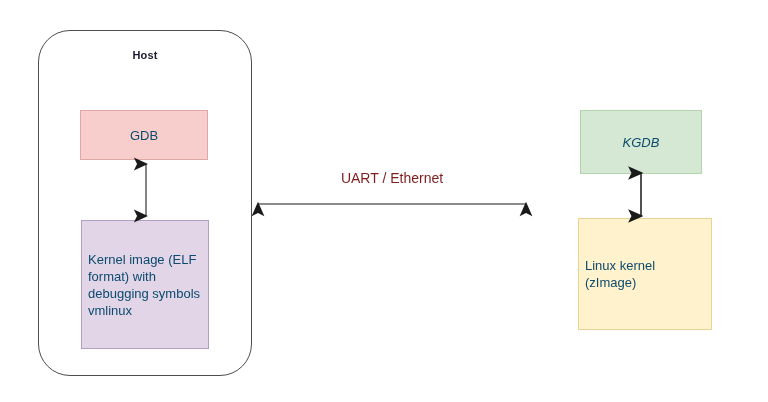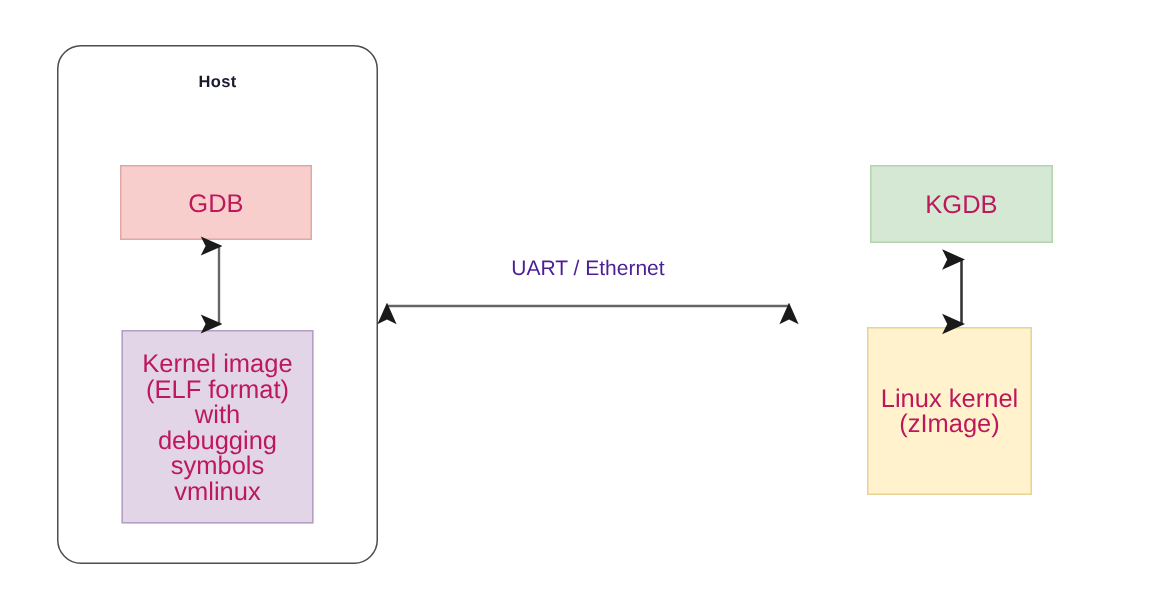--- a/index.html
+++ b/index.html
@@ -19,21 +19,21 @@
     height: 402px;
     background: #ffffff;
   }
 
   
   .panel {
     position: absolute;
     box-sizing: border-box;
     background: #ffffff;
     border: 1.4px solid #4d4d4d;
-    border-radius: 16px;
+    border-radius: 32px;
   }
   #panel-host   { left: 38px;  top: 30px; width: 214px; height: 346px; }
   #panel-target { left: 532px; top: 30px; width: 213px; height: 346px; }
 
   .panel-title {
     position: absolute;
     top: 18px;
     left: 0;
     width: 100%;
     text-align: center;
@@ -43,64 +43,64 @@
     letter-spacing: 0.2px;
   }
 
   
   .block {
     position: absolute;
     box-sizing: border-box;
     display: flex;
     align-items: center;
     justify-content: center;
-    text-align: center;
-    font-size: 17px;
+    font-size: 13px;
     line-height: 17px;
-    color: #be185d;
+    color: #0c4a6e;
     padding: 4px 6px;
   }
   #block-gdb {
     left: 80px; top: 110px; width: 128px; height: 50px;
     background: #f8cecc;
     border: 1.2px solid #e0a8a5;
   }
   #block-vmlinux {
     left: 81px; top: 220px; width: 128px; height: 129px;
     background: #e1d5e7;
     border: 1.2px solid #b39ec4;
   }
   #block-kgdb {
-    left: 580px; top: 110px; width: 122px; height: 52px;
+    left: 580px; top: 110px; width: 122px; height: 64px;
     background: #d5e8d4;
     border: 1.2px solid #b3d4ad;
+    font-style: italic;
   }
   #block-zimage {
-    left: 578px; top: 218px; width: 110px; height: 112px;
+    left: 578px; top: 218px; width: 134px; height: 112px;
     background: #fff2cc;
     border: 1.2px solid #e8d294;
   }
 
   
   .arrow-svg {
     position: absolute;
     overflow: visible;
   }
   #arrow-host-vertical   { left: 130px; top: 156px; width: 32px; height: 68px; }
   #arrow-target-vertical { left: 625px; top: 166px; width: 32px; height: 58px; }
   #arrow-link            { left: 250px; top: 194px; width: 284px; height: 20px; }
 
   .link-label {
     position: absolute;
     left: 253px;
     top: 170px;
     width: 278px;
     text-align: center;
     font-size: 14px;
-    color: #4c1d95;
+    color: #7f1d1d;
   }
 </style>
 </head>
 <body>
 
 <div id="canvas">
 
   <div class="panel" id="panel-host">
     <div class="panel-title">Host</div>
   </div>

